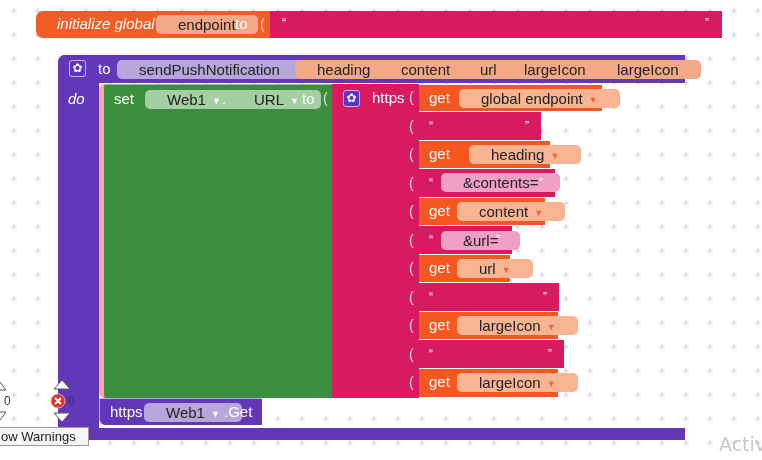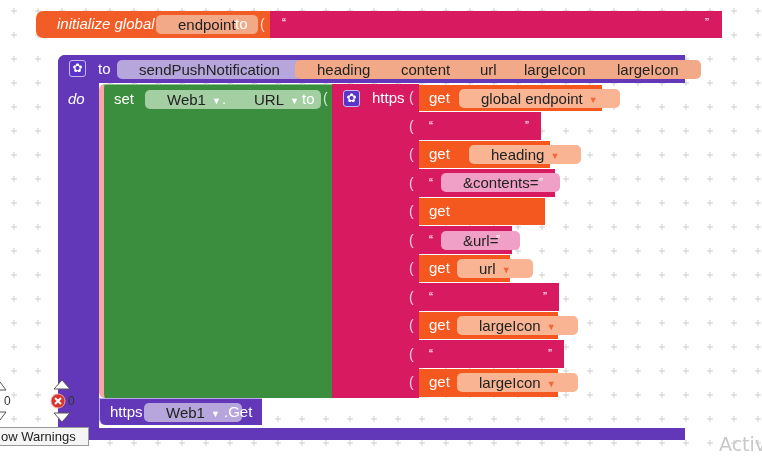--- a/index.html
+++ b/index.html
@@ -97,20 +97,21 @@
   <span class="abs txt" style="left:10px;top:3px;">get</span>
   <div class="field f-getor" style="left:38px;top:4px;margin-left:12px;"><span>heading</span><span class="dd dd-or">▼</span></div>
 </div>
 <div class="abs" style="left:419px;top:169px;width:136px;height:28px;background:#d81b60;">
   <span class="quote" style="left:10px;top:8px;">“</span>
   <div class="field f-pink" style="left:22px;top:4px;">&amp;contents=</div>
   <span class="quote" style="left:120px;top:8px;">”</span>
 </div>
 <div class="abs" style="left:419px;top:198px;width:126px;height:27px;background:#f5581f;">
   <span class="abs txt" style="left:10px;top:3px;">get</span>
+  <div class="field f-getor" style="left:38px;top:4px;"><span>content</span><span class="dd dd-or">▼</span></div>
 </div>
 <div class="abs" style="left:419px;top:226px;width:93px;height:28px;background:#d81b60;">
   <span class="quote" style="left:10px;top:8px;">“</span>
   <div class="field f-pink" style="left:22px;top:5px;">&amp;url=</div>
   <span class="quote" style="left:77px;top:8px;">”</span>
 </div>
 <div class="abs" style="left:419px;top:255px;width:91px;height:27px;background:#f5581f;">
   <span class="abs txt" style="left:10px;top:3px;">get</span>
   <div class="field f-getor" style="left:38px;top:4px;"><span>url</span><span class="dd dd-or">▼</span></div>
 </div>

